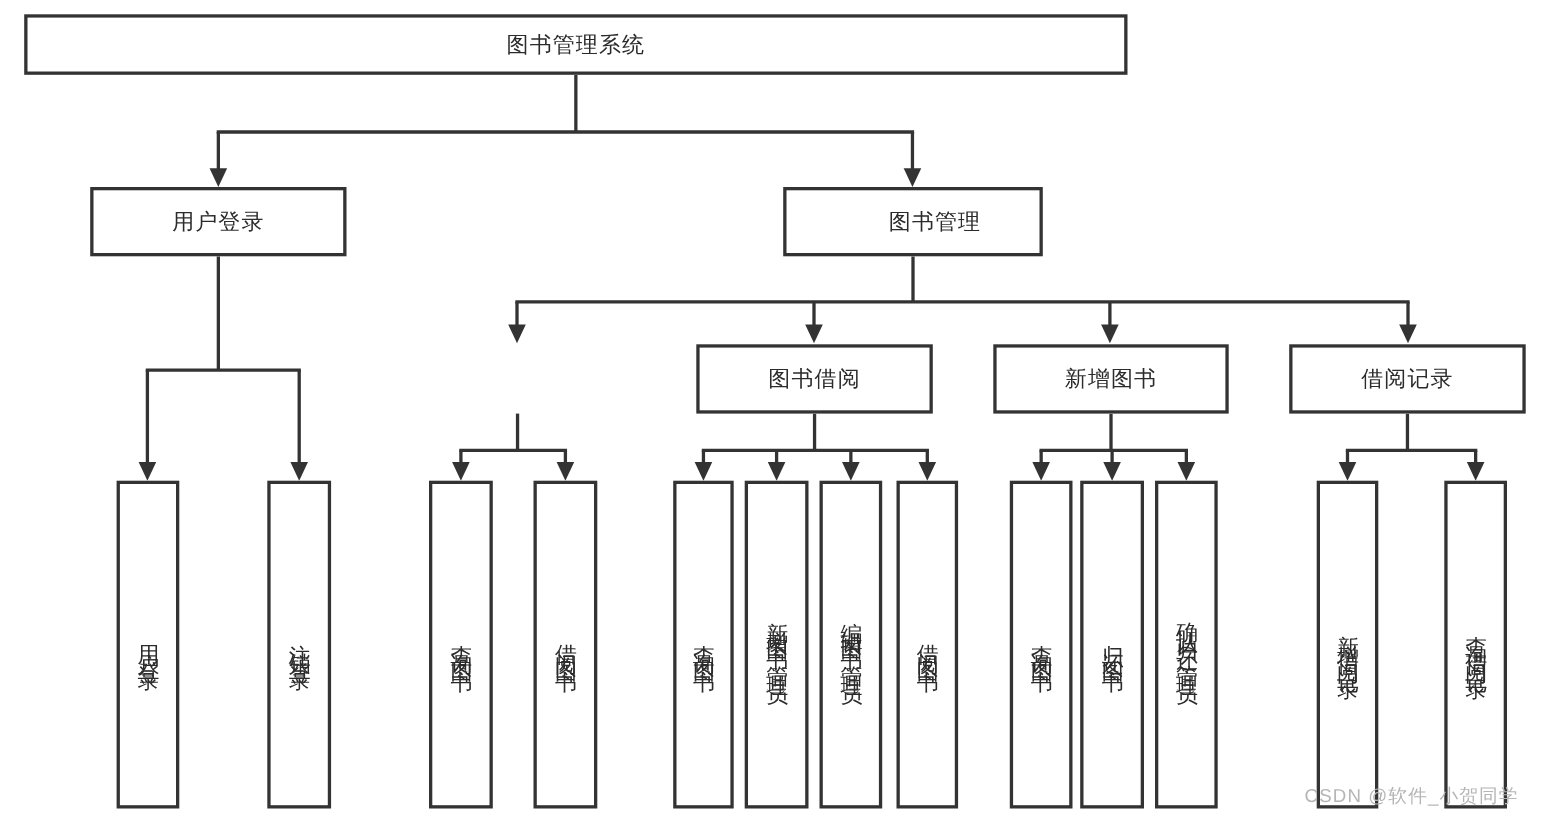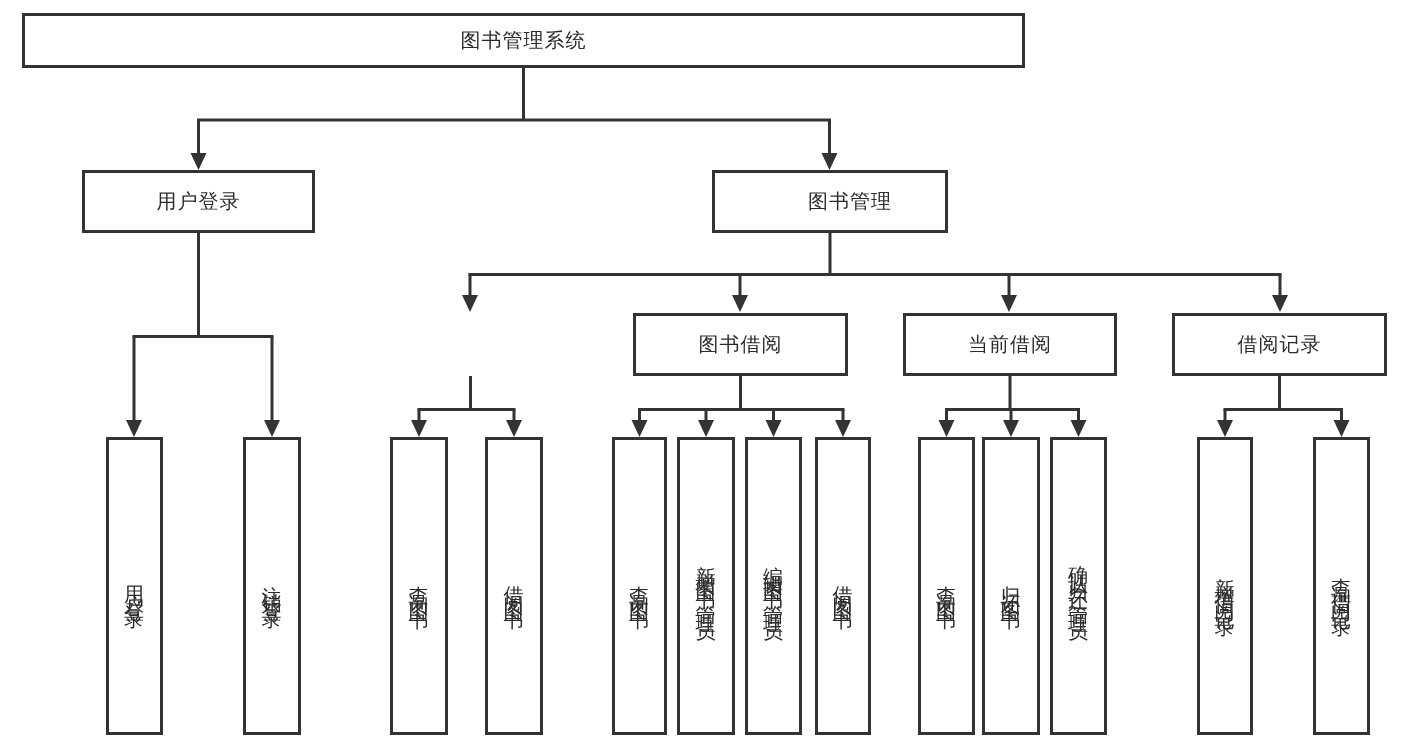--- a/index.html
+++ b/index.html
@@ -116,35 +116,36 @@
       <use href="#ah" transform="translate(1341.5,437)"></use>
     </g>
   </svg>
 
   <div class="hbox" style="left:22px;top:13px;width:1003px;height:55px;">图书管理系统</div>
 
   <div class="hbox" style="left:82px;top:170px;width:233px;height:63px;">用户登录</div>
   <div class="hbox" style="left:712px;top:170px;width:236px;height:63px;padding-left:40px;">图书管理</div>
 
   <div class="hbox" style="left:633px;top:313px;width:215px;height:63px;text-align:right;">图书借阅</div>
-  <div class="hbox" style="left:903px;top:313px;width:214px;height:63px;">当前借阅</div>
+  <div class="hbox" style="left:903px;top:313px;width:214px;height:63px;">新增图书</div>
   <div class="hbox" style="left:1172px;top:313px;width:215px;height:63px;">借阅记录</div>
 
   <div class="vbox" style="left:106px;top:437px;width:57px;height:298px;">用户登录</div>
   <div class="vbox" style="left:243px;top:437px;width:58px;height:298px;">注销登录</div>
 
   <div class="vbox" style="left:390px;top:437px;width:58px;height:298px;">查询图书</div>
   <div class="vbox" style="left:485px;top:437px;width:58px;height:298px;">借阅图书</div>
 
   <div class="vbox" style="left:612px;top:437px;width:55px;height:298px;">查询图书</div>
   <div class="vbox" style="left:677px;top:437px;width:58px;height:298px;">新增图书（管理员）</div>
   <div class="vbox" style="left:745px;top:437px;width:57px;height:298px;">编辑图书（管理员）</div>
   <div class="vbox" style="left:815px;top:437px;width:56px;height:298px;">借阅图书</div>
 
   <div class="vbox" style="left:918px;top:437px;width:57px;height:298px;">查询图书</div>
   <div class="vbox" style="left:982px;top:437px;width:58px;height:298px;">归还图书</div>
   <div class="vbox" style="left:1050px;top:437px;width:57px;height:298px;">确认归还（管理员）</div>
 
   <div class="vbox" style="left:1197px;top:437px;width:56px;height:298px;">新增借阅记录</div>
   <div class="vbox" style="left:1313px;top:437px;width:57px;height:298px;">查询借阅记录</div>
 
+  <div class="watermark">CSDN @软件_小贺同学</div>
 
 </div>
 
 </body></html>

